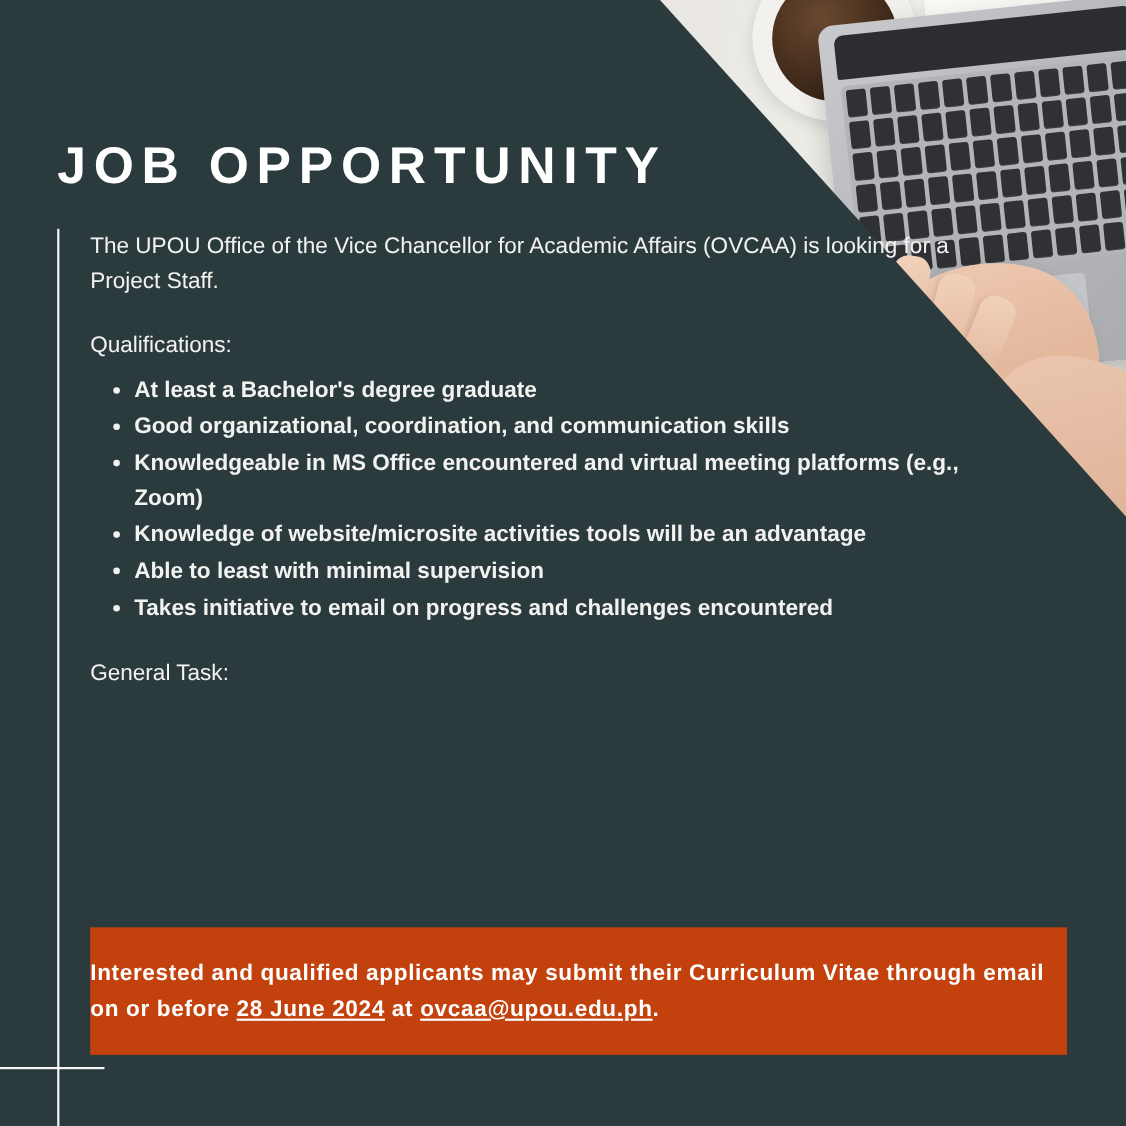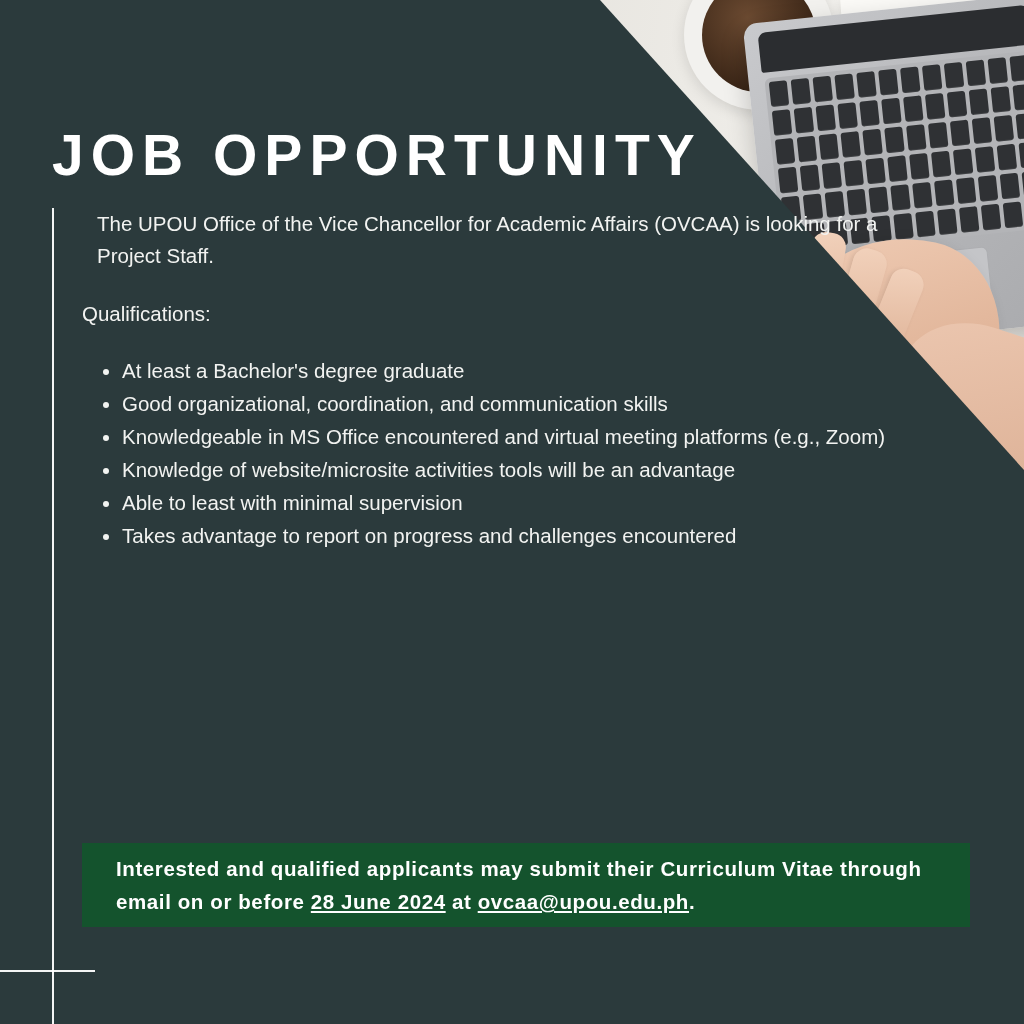--- a/index.html
+++ b/index.html
@@ -172,51 +172,51 @@
   
   .content {
     position: absolute;
     left: 52px; top: 0; right: 0; bottom: 0;
     color: #ffffff;
   }
 
   h1 {
     position: absolute;
     left: 0; top: 122px;
-    font-size: 57px;
+    font-size: 47px;
     letter-spacing: 7px;
     font-weight: 700;
     color: #ffffff;
   }
 
   .body {
     position: absolute;
     left: 30px; top: 208px;
     width: 820px;
     font-size: 20.5px;
     line-height: 1.57;
     font-weight: 400;
     color: #f2f3f1;
   }
-  .intro { margin-bottom: 26px; margin-left: 15px; }
-  .label { margin-bottom: 24px; }
-  ul { list-style: disc; padding-left: 40px; }
+  .intro { margin-bottom: 26px; }
+  .label { margin-bottom: 8px; }
+  ul { list-style: disc; padding-left: 40px; font-weight: bold; }
   ul li { margin-bottom: 1px; }
   .gap { height: 26px; }
   .gtask { margin-bottom: 2px; }
 
   
   .cta {
     position: absolute;
     left: 82px; top: 843px;
-    width: 888px; height: 84px;
-    background: #14532d;
+    width: 888px; height: 116px;
+    background: #c2410c;
     display: flex;
     align-items: center;
-    padding: 0 34px;
+    padding: 0 0;
   }
   .cta p {
     font-size: 20.5px;
     font-weight: 700;
     letter-spacing: .6px;
     line-height: 1.62;
     color: #ffffff;
   }
   .u { text-decoration: underline; }
 </style>
@@ -344,25 +344,26 @@
       <p class="intro"> The UPOU Office of the Vice Chancellor for Academic Affairs (OVCAA) is looking for a Project Staff.</p>
 
       <p class="label">Qualifications:</p>
 
       <ul>
         <li>At least a Bachelor's degree graduate</li>
         <li>Good organizational, coordination, and communication skills</li>
         <li>Knowledgeable in MS Office encountered and virtual meeting platforms (e.g., Zoom)</li>
         <li>Knowledge of website/microsite activities tools will be an advantage</li>
         <li>Able to least with minimal supervision</li>
-        <li>Takes advantage to report on progress and challenges encountered</li>
+        <li>Takes initiative to email on progress and challenges encountered</li>
       </ul>
 
       <div class="gap"></div>
 
+      <p class="gtask">General Task:</p>
 
     </div>
 
     <div class="cta" style="left:30px;">
       <p>
         <span>Interested and qualified applicants may submit their Curriculum Vitae through email on or before </span><span class="u">28 June 2024</span><span> at </span><a href="#" class="u" style="color:#fff;text-decoration:underline;">ovcaa@upou.edu.ph</a><span>.</span>
       </p>
     </div>
 
   </div>

